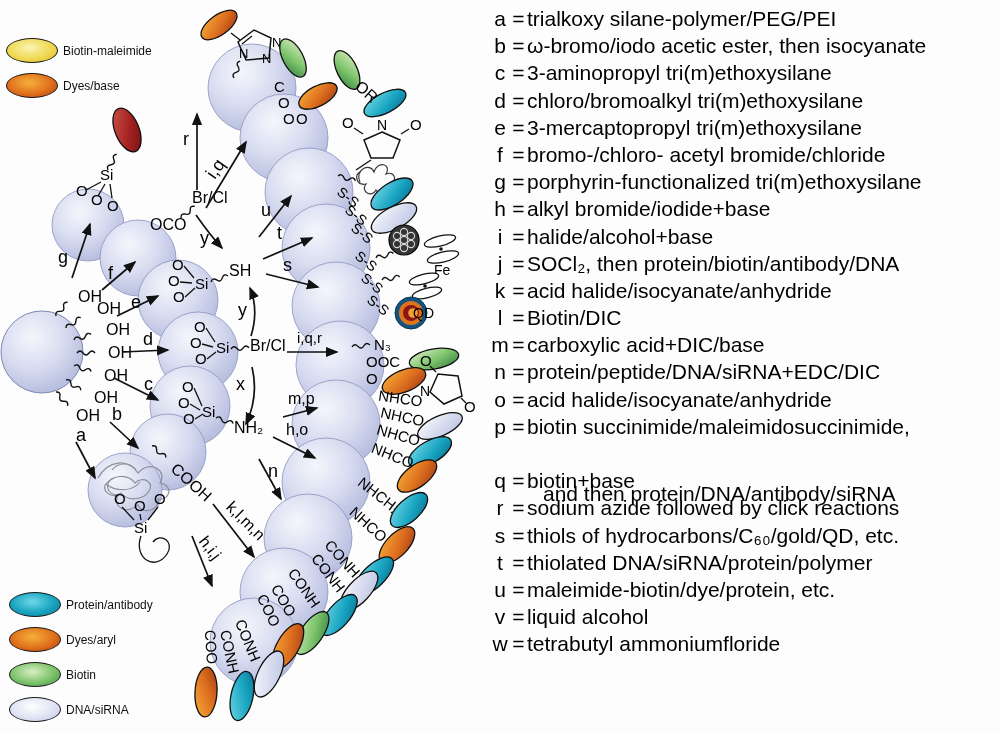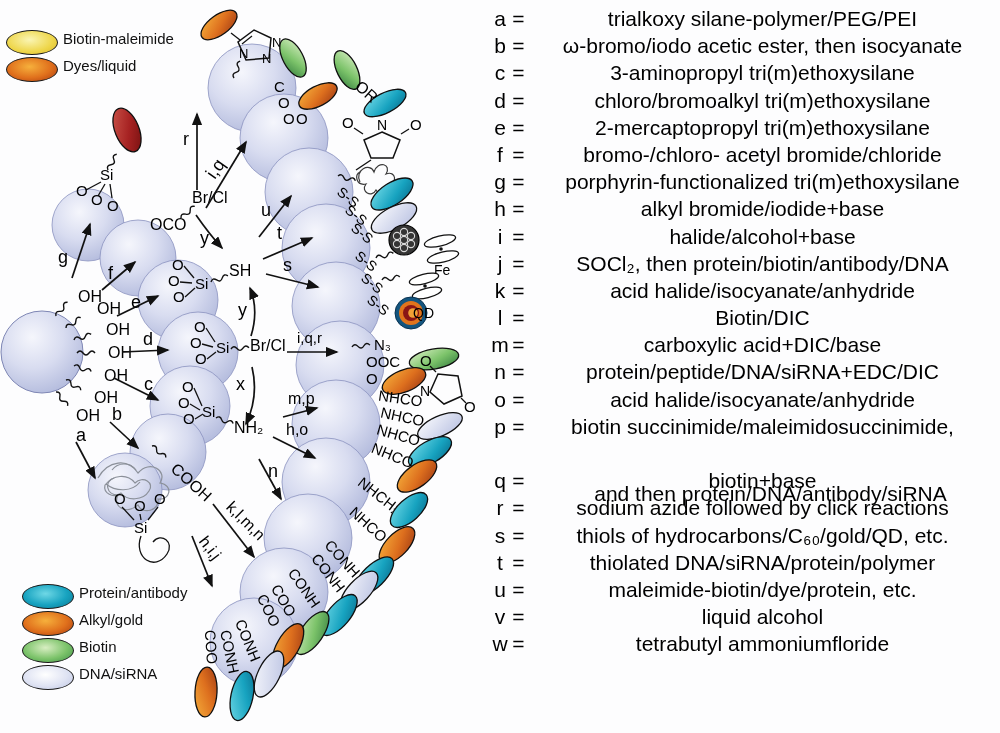--- a/index.html
+++ b/index.html
@@ -1,33 +1,33 @@
 <!DOCTYPE html>
 <html><head>
 <meta charset="utf-8">
 <style>
   html,body{margin:0;padding:0;background:#fff;}
   body{width:1000px;height:733px;font-family:"Liberation Sans",sans-serif;}
   #stage{position:relative;width:1000px;height:733px;background:#fdfdfe;overflow:hidden;}
   .keybox{position:absolute;display:flex;flex-direction:column;gap:2px;}
   #key-top{left:6px;top:30px;}
-  #key-bottom{left:22px;top:584px;}
-  .krow{display:flex;font-size:15px;color:#111;}
+  #key-bottom{left:9px;top:584px;}
+  .krow{display:flex;align-items:center;font-size:12px;color:#111;margin-top:8px;}
   .el{width:50px;height:23px;border:1.7px solid #1a1a1a;border-radius:50%;margin-right:5px;flex:none;}
   .el-yellow{background:radial-gradient(ellipse at 45% 38%,#faf5b4,#eed64a 60%,#d8b72a);}
   .el-orange{background:radial-gradient(ellipse at 45% 38%,#f6b03c,#e0701c 55%,#a83a10);}
   .el-red{background:radial-gradient(ellipse at 45% 38%,#d06050,#a62222 60%,#781010);}
   .el-teal{background:radial-gradient(ellipse at 45% 38%,#6fd8e6,#17a3c0 55%,#0b7490);}
   .el-lav{background:radial-gradient(ellipse at 45% 38%,#ffffff,#dfe3f3 55%,#bcc4e2);}
   .el-green{background:radial-gradient(ellipse at 45% 38%,#d8eec2,#7cc36a 55%,#3c8f46);}
   #legend{position:absolute;left:490px;top:5px;width:508px;font-size:21px;color:#000;}
   .lg-row{display:flex;height:27.2px;line-height:27.2px;white-space:nowrap;}
   .lg-l{width:20px;text-align:center;flex:none;}
   .lg-e{width:17px;text-align:center;flex:none;}
-  .lg-t{flex:1;text-align:center;}
+  .lg-t{flex:1;}
   .cont .lg-t{padding-left:16px;margin-top:40px;}
   svg{font-family:"Liberation Sans",sans-serif;}
   text{fill:#000;}
   .t18{font-size:18px;} .t16{font-size:16px;} .t15{font-size:15px;} .t14{font-size:14px;} .t13{font-size:13px;}
   .dm{fill:url(#gd);stroke:#8a92bf;stroke-width:0.8;}
   .ar{stroke:#111;stroke-width:1.7;fill:none;marker-end:url(#ah);}
   .bd{stroke:#111;stroke-width:1.3;}
   .wv{stroke:#111;stroke-width:1.4;fill:none;}
   .rg{fill:none;stroke:#111;stroke-width:1.5;}
   .scr{fill:none;stroke:#3a3a3a;stroke-width:1.2;}
@@ -44,32 +44,32 @@
 
 <div id="stage">
 
   <div id="key-top" class="keybox">
     <div class="krow">
         <span class="el el-yellow"></span>
         <span>Biotin-maleimide</span>
       </div>
     <div class="krow">
         <span class="el el-orange"></span>
-        <span>Dyes/liquid</span>
+        <span>Dyes/base</span>
       </div>
   </div>
 
   <div id="key-bottom" class="keybox">
     <div class="krow">
         <span class="el el-teal"></span>
         <span>Protein/antibody</span>
       </div>
     <div class="krow">
         <span class="el el-orange"></span>
-        <span>Alkyl/gold</span>
+        <span>Dyes/aryl</span>
       </div>
     <div class="krow">
         <span class="el el-green"></span>
         <span>Biotin</span>
       </div>
     <div class="krow">
         <span class="el el-lav"></span>
         <span>DNA/siRNA</span>
       </div>
   </div>
@@ -91,21 +91,21 @@
         <span class="lg-t">3-aminopropyl tri(m)ethoxysilane</span>
       </div>
     <div class="lg-row">
         <span class="lg-l">d</span>
         <span class="lg-e">=</span>
         <span class="lg-t">chloro/bromoalkyl tri(m)ethoxysilane</span>
       </div>
     <div class="lg-row">
         <span class="lg-l">e</span>
         <span class="lg-e">=</span>
-        <span class="lg-t">2-mercaptopropyl tri(m)ethoxysilane</span>
+        <span class="lg-t">3-mercaptopropyl tri(m)ethoxysilane</span>
       </div>
     <div class="lg-row">
         <span class="lg-l">f</span>
         <span class="lg-e">=</span>
         <span class="lg-t">bromo-/chloro- acetyl bromide/chloride</span>
       </div>
     <div class="lg-row">
         <span class="lg-l">g</span>
         <span class="lg-e">=</span>
         <span class="lg-t">porphyrin-functionalized tri(m)ethoxysilane</span>

